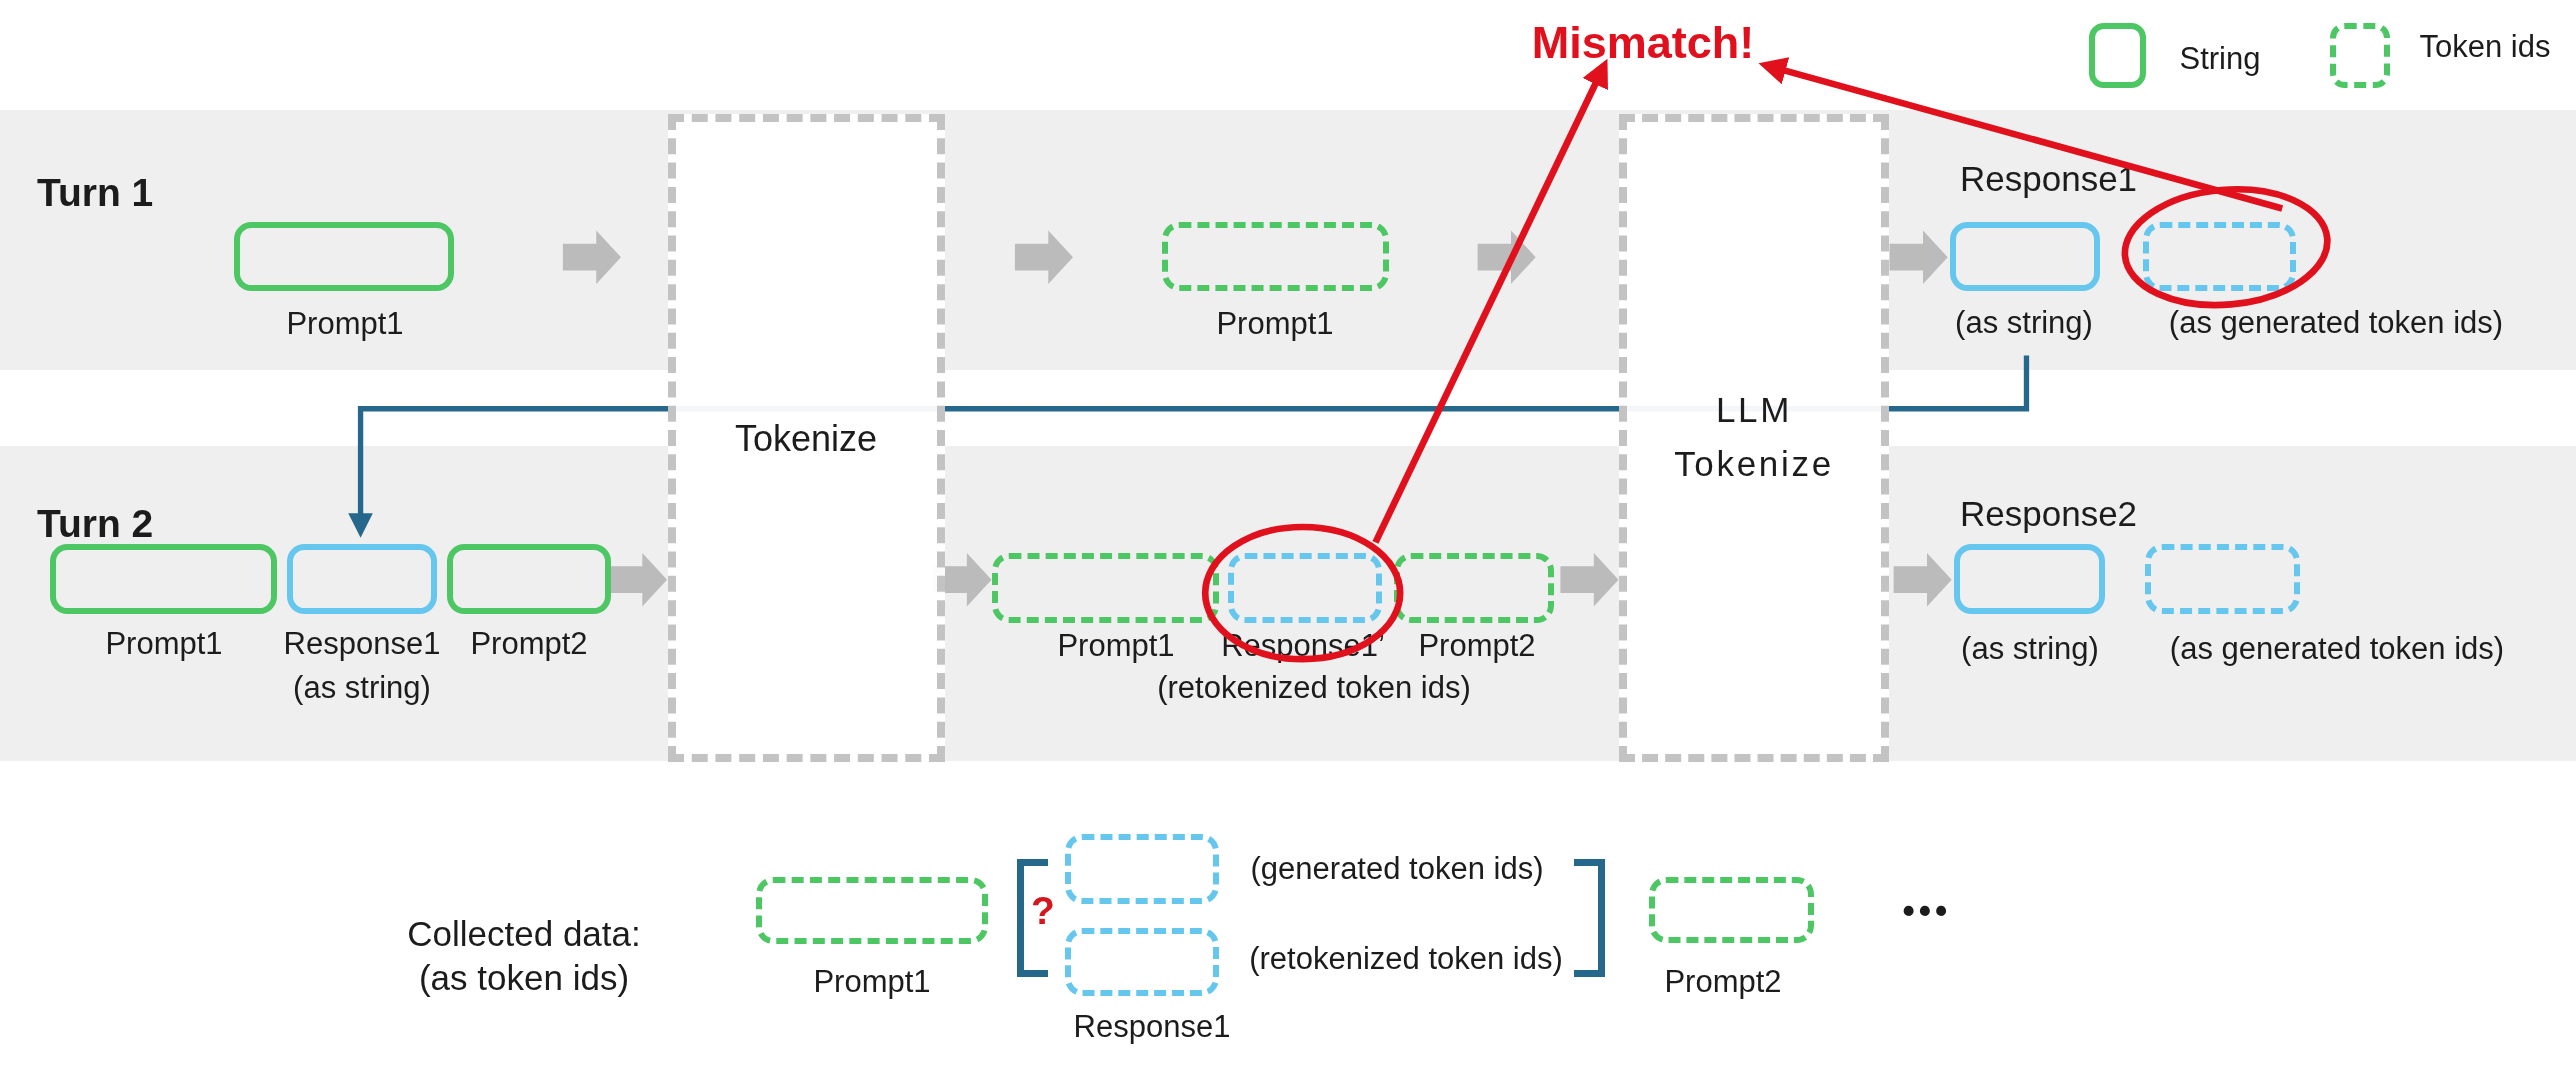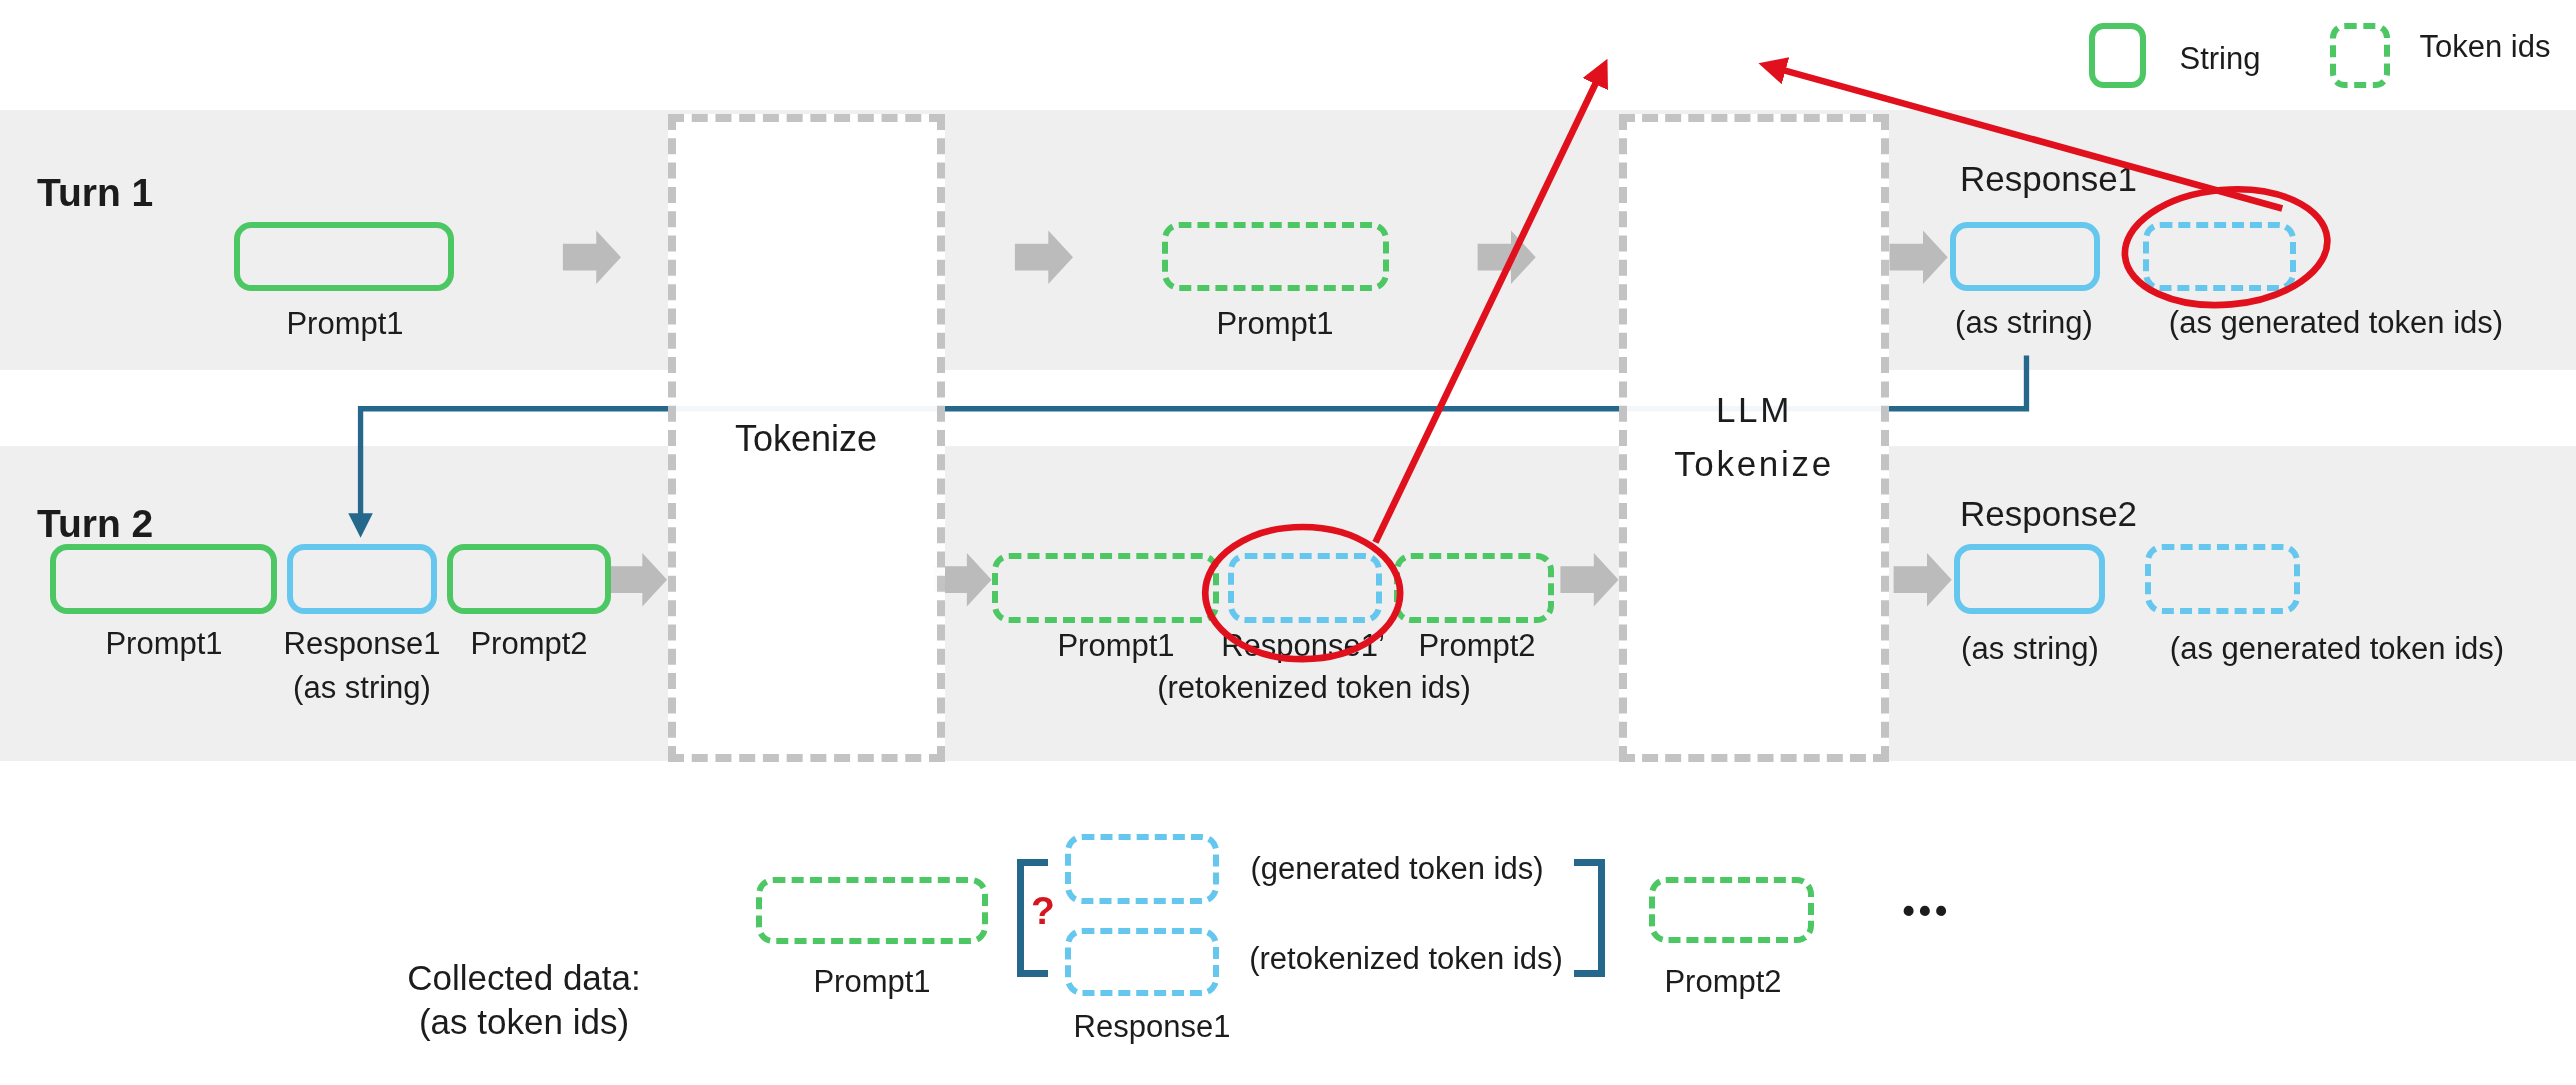--- a/index.html
+++ b/index.html
@@ -81,20 +81,21 @@
 
   <div class="bigbox" style="left:1619px;top:114px;width:270px;height:648px;"></div>
   <div class="lbl gen-lbl" style="left:1754px;top:409px;">LLM</div>
   <div class="lbl gen-lbl" style="left:1754px;top:463px;">Tokenize</div>
 
   <div class="box g-solid" style="left:2089px;top:23.4px;width:57px;height:65px;border-radius:14.7px;border-width:6px;"></div>
   <div class="lbl legend-lbl" style="left:2220px;top:59px;">String</div>
   <div class="box g-dash" style="left:2330px;top:23.4px;width:60px;height:65px;border-radius:14.7px;border-width:6px;"></div>
   <div class="lbl legend-lbl" style="left:2485px;top:47px;">Token ids</div>
 
+  <div class="mismatch" style="left:1643px;top:43px;">Mismatch!</div>
 
   <div class="turn-title" style="left:37px;top:131px;">Turn 1</div>
 
   <div class="box g-solid" style="left:234px;top:222px;width:220px;height:69px;"></div>
   <div class="lbl" style="left:345px;top:324px;">Prompt1</div>
 
   <div class="box g-dash" style="left:1162px;top:222px;width:227px;height:69px;"></div>
   <div class="lbl" style="left:1275px;top:324px;">Prompt1</div>
 
   <div class="resp-title" style="left:1960px;top:159px;">Response1</div>
@@ -120,21 +121,21 @@
   <div class="lbl" style="left:1303px;top:646px;">Response1’</div>
   <div class="lbl" style="left:1477px;top:646px;">Prompt2</div>
   <div class="lbl" style="left:1314px;top:688px;">(retokenized token ids)</div>
 
   <div class="resp-title" style="left:1960px;top:494px;">Response2</div>
   <div class="box b-solid" style="left:1954px;top:544px;width:151px;height:70px;"></div>
   <div class="lbl" style="left:2030px;top:649px;">(as string)</div>
   <div class="box b-dash" style="left:2145px;top:544px;width:155px;height:70px;"></div>
   <div class="lbl" style="left:2337px;top:649px;">(as generated token ids)</div>
 
-  <div class="lbl collected-title" style="left:524px;top:956px;margin-top:44px;">
+  <div class="lbl collected-title" style="left:524px;top:956px;">
     <div>Collected data:</div>
     <div>(as token ids)</div>
   </div>
 
   <div class="box g-dash" style="left:756px;top:877px;width:232px;height:67px;"></div>
   <div class="lbl" style="left:872px;top:982px;">Prompt1</div>
 
   <div class="bracket left" style="left:1017px;top:859px;"></div>
   <div class="lbl qmark" style="left:1043px;top:911px;">?</div>
 

